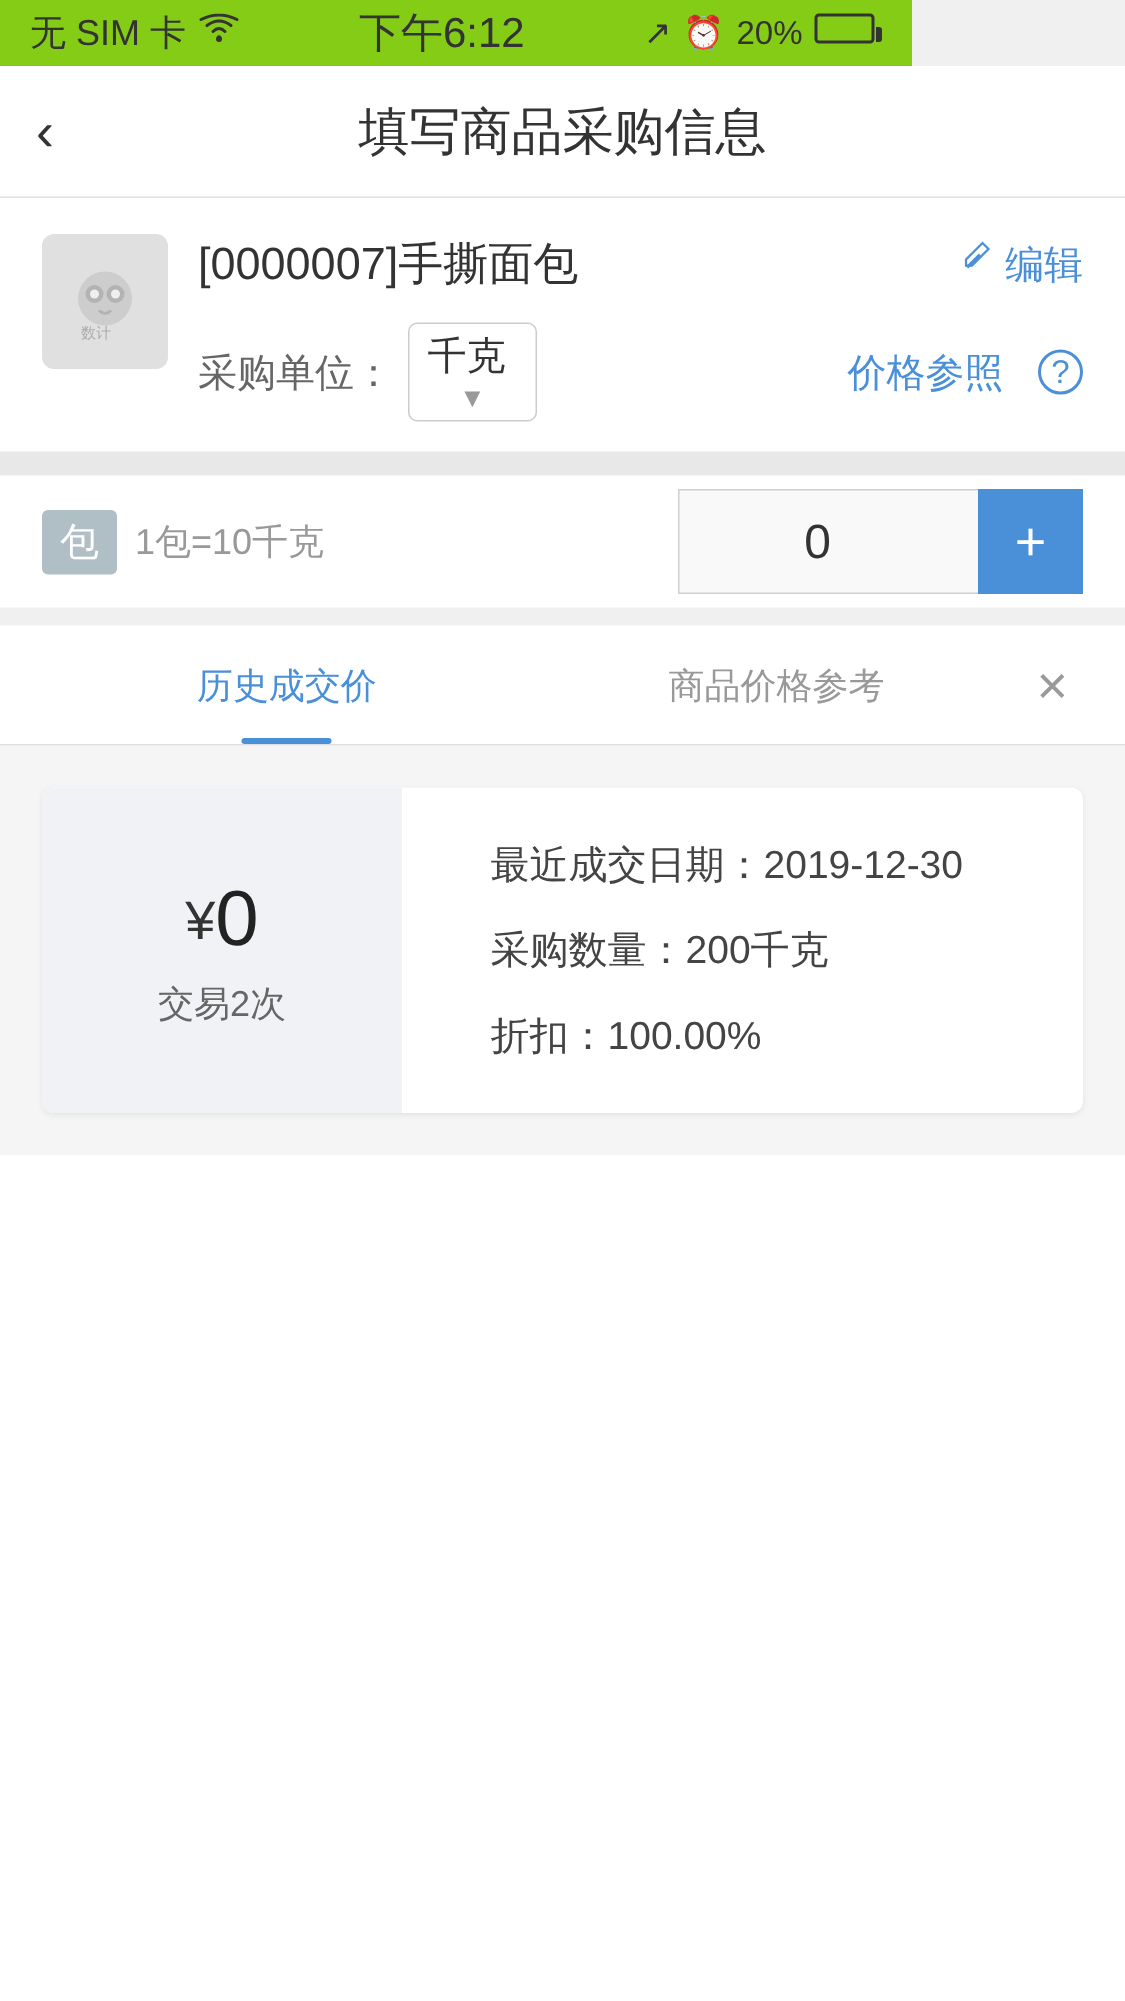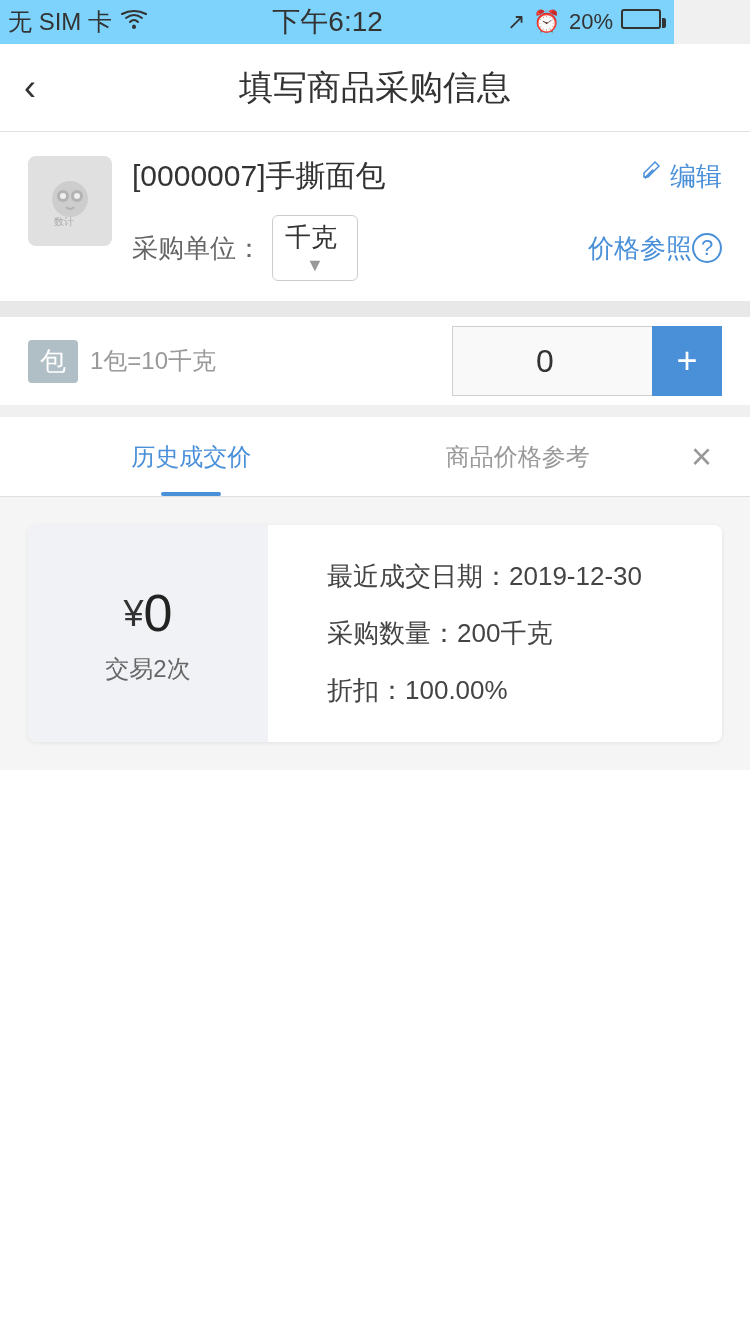--- a/index.html
+++ b/index.html
@@ -8,27 +8,27 @@
       width: 750px;
       min-height: 1334px;
       font-family: -apple-system, "PingFang SC", "Helvetica Neue", Arial, sans-serif;
       background: #f0f0f0;
       font-size: 28px;
       color: #333;
     }
 
     
     .status-bar {
-      width: 674px;
+      width: 608px;
       height: 44px;
-      background: #7dd3fc;
+      background: #84cc16;
       display: flex;
       align-items: center;
       justify-content: space-between;
-      padding: 0 8px;
+      padding: 0 20px;
       font-size: 24px;
       color: #333;
     }
     .status-left {
       display: flex;
       align-items: center;
       gap: 8px;
     }
     .status-center {
       font-size: 28px;
@@ -163,21 +163,21 @@
     .unit-select-arrow {
       font-size: 18px;
       color: #999;
       margin-left: 8px;
     }
     .price-ref {
       font-size: 26px;
       color: #4a90d9;
       display: flex;
       align-items: center;
-      gap: 0;
+      gap: 23px;
       cursor: pointer;
     }
     .price-ref-help {
       width: 30px;
       height: 30px;
       border-radius: 50%;
       border: 2px solid #4a90d9;
       display: flex;
       align-items: center;
       justify-content: center;

